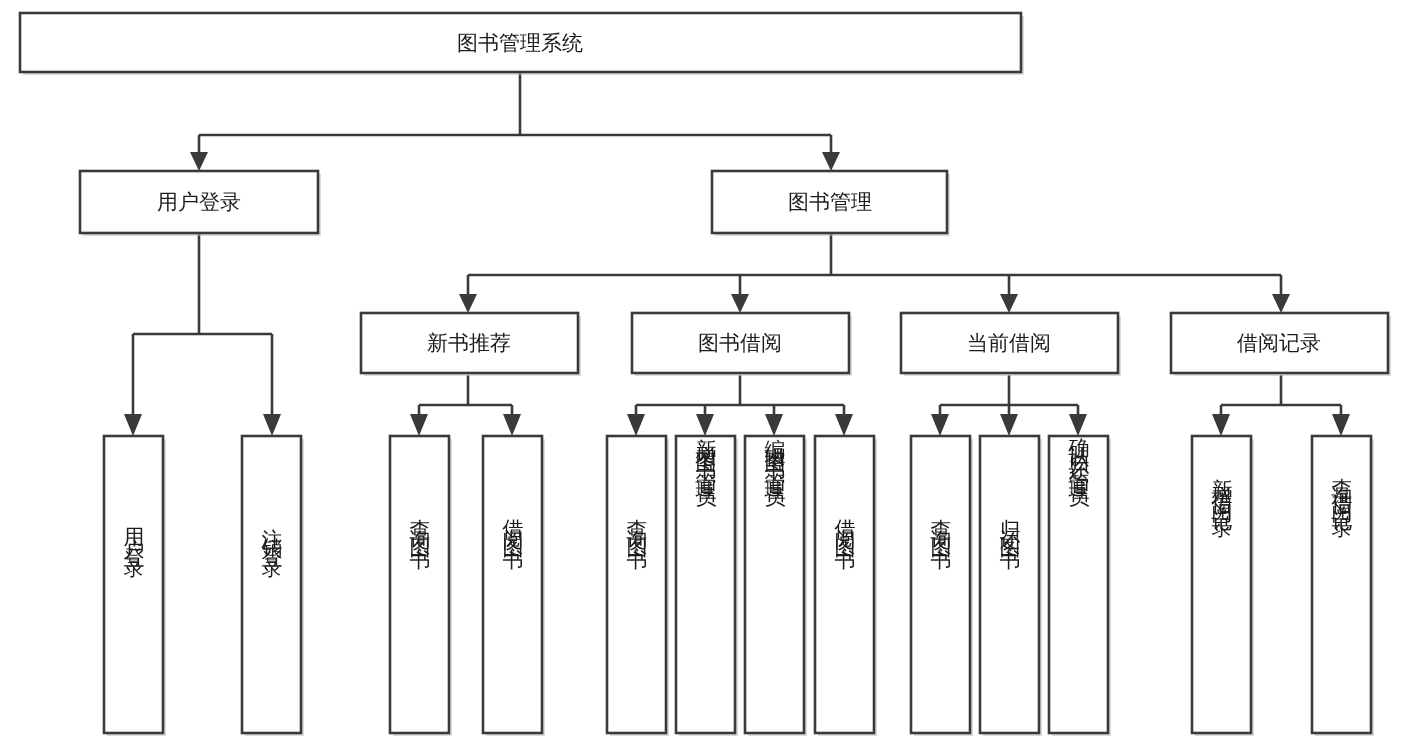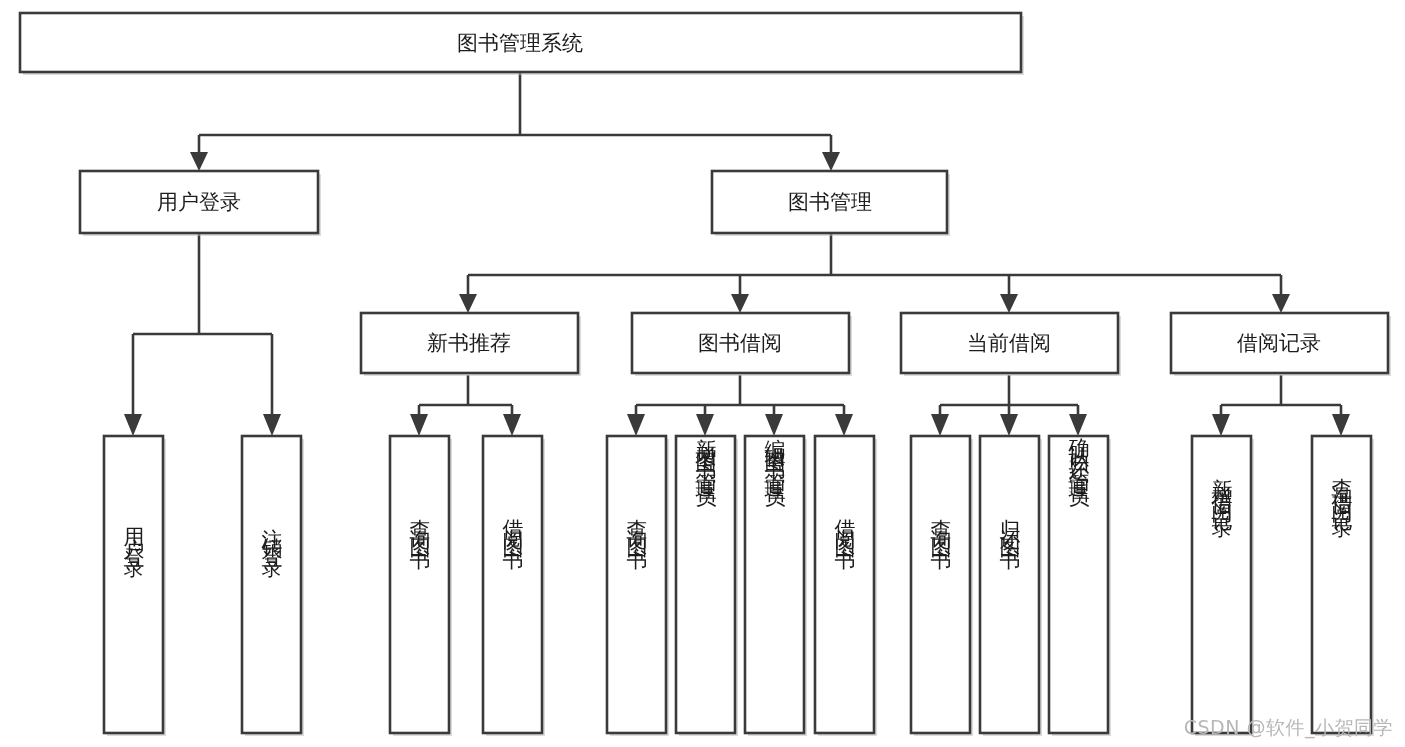--- a/index.html
+++ b/index.html
@@ -260,15 +260,14 @@
     </g>
 
     <g>
       <rect class="node-rect-shadow" x="1315" y="439" width="59" height="297"></rect>
       <rect class="node-rect" x="1312" y="436" width="59" height="297"></rect>
       <text class="node-label-v" x="1342" y="485" writing-mode="tb" style="letter-spacing:8px;">查询借阅记录</text>
     </g>
 
   </svg>
 
-  <div class="watermark">CSDN @软件_小贺同学</div>
 
 </div>
 
 </body></html>

